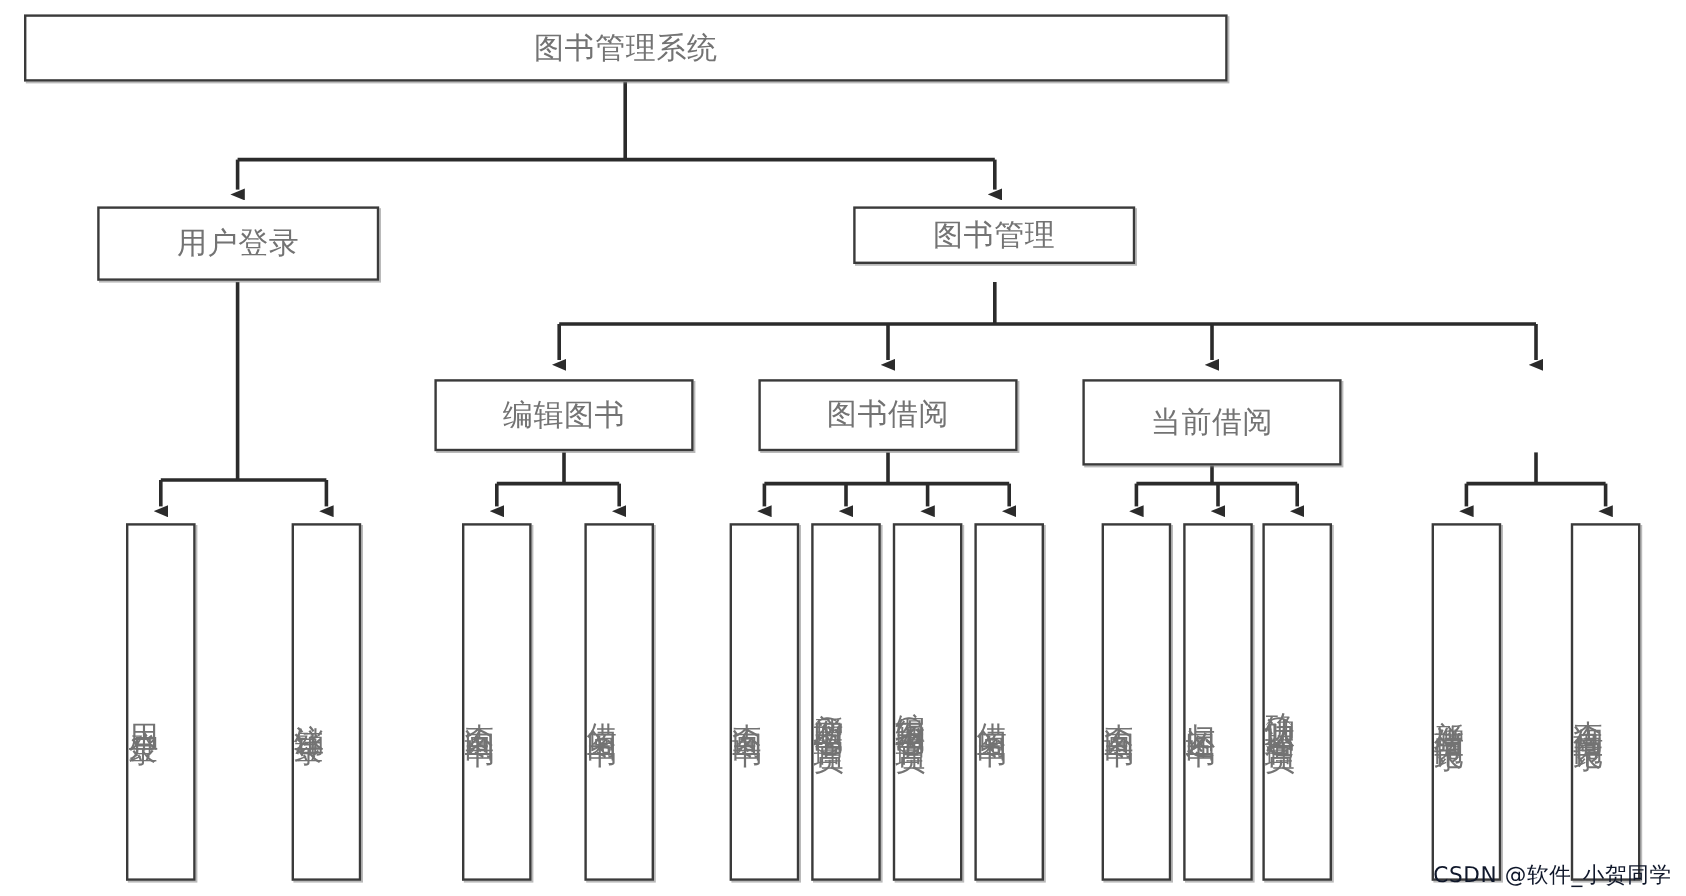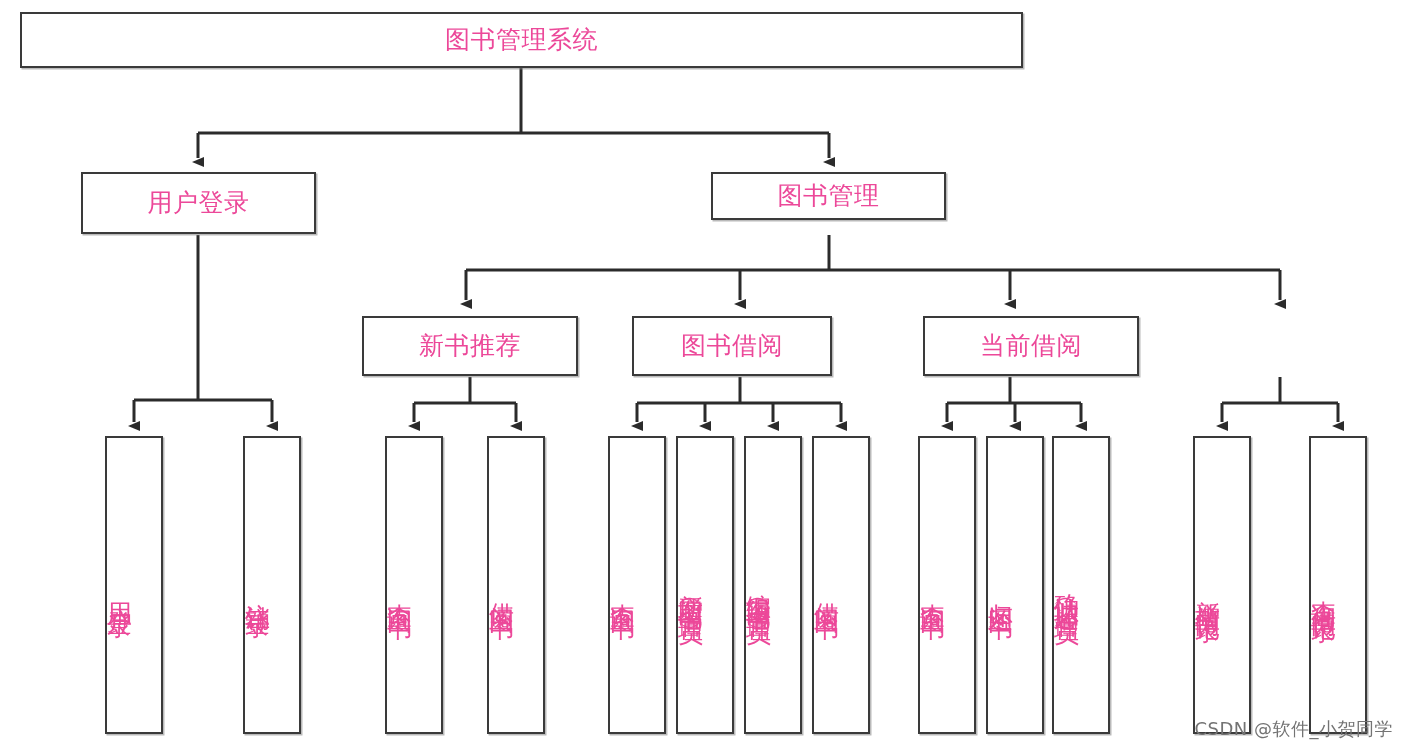--- a/index.html
+++ b/index.html
@@ -31,21 +31,21 @@
     box-sizing: border-box;
     background: #ffffff;
     border: 2px solid #3a3a3a;
     box-shadow: 1.5px 1.5px 0 rgba(130,130,130,0.55);
     display: flex;
     align-items: center;
     justify-content: center;
     z-index: 3;
   }
   .node-label {
-    color: #ec4899;
+    color: #737373;
     line-height: 1.18;
     text-align: center;
     white-space: nowrap;
   }
   .node.horizontal .node-label {
     font-size: 25px;
     letter-spacing: 0.5px;
   }
   .node.root .node-label {
     font-size: 25px;
@@ -64,21 +64,21 @@
     line-height: 1;
   }
   .node.vertical.tall .node-label {
     padding-top: 2px;
   }
   .watermark {
     position: absolute;
     right: 12px;
     bottom: 6px;
     font-size: 18px;
-    color: #737373;
+    color: #0f172a;
     letter-spacing: 0.5px;
     z-index: 5;
     white-space: nowrap;
     user-select: none;
     margin-left: 28px;
   }
 </style>
 </head>
 <body>
 
@@ -140,28 +140,28 @@
 
   <div class="node horizontal" style="left:81px; top:172px; width:235px; height:62px;">
     <span class="node-label">用户登录</span>
   </div>
 
   <div class="node horizontal" style="left:711px; top:172px; width:235px; height:48px;">
     <span class="node-label">图书管理</span>
   </div>
 
   <div class="node horizontal" style="left:362px; top:316px; width:216px; height:60px;">
-    <span class="node-label">新书推荐</span>
-  </div>
-
-  <div class="node horizontal" style="left:632px; top:316px; width:200px; height:60px;font-family:Liberation Serif, serif;">
+    <span class="node-label">编辑图书</span>
+  </div>
+
+  <div class="node horizontal" style="left:632px; top:316px; width:216px; height:60px;font-family:Liberation Serif, serif;">
     <span class="node-label">图书借阅</span>
   </div>
 
-  <div class="node horizontal" style="left:923px; top:316px; width:216px; height:60px;">
+  <div class="node horizontal" style="left:902px; top:316px; width:216px; height:72px;">
     <span class="node-label">当前借阅</span>
   </div>
 
 
   <div class="node vertical" style="left:105px; top:436px; width:58px; height:298px;">
     <span class="node-label">用户登录</span>
   </div>
 
   <div class="node vertical" style="left:243px; top:436px; width:58px; height:298px;">
     <span class="node-label">注销登录</span>

